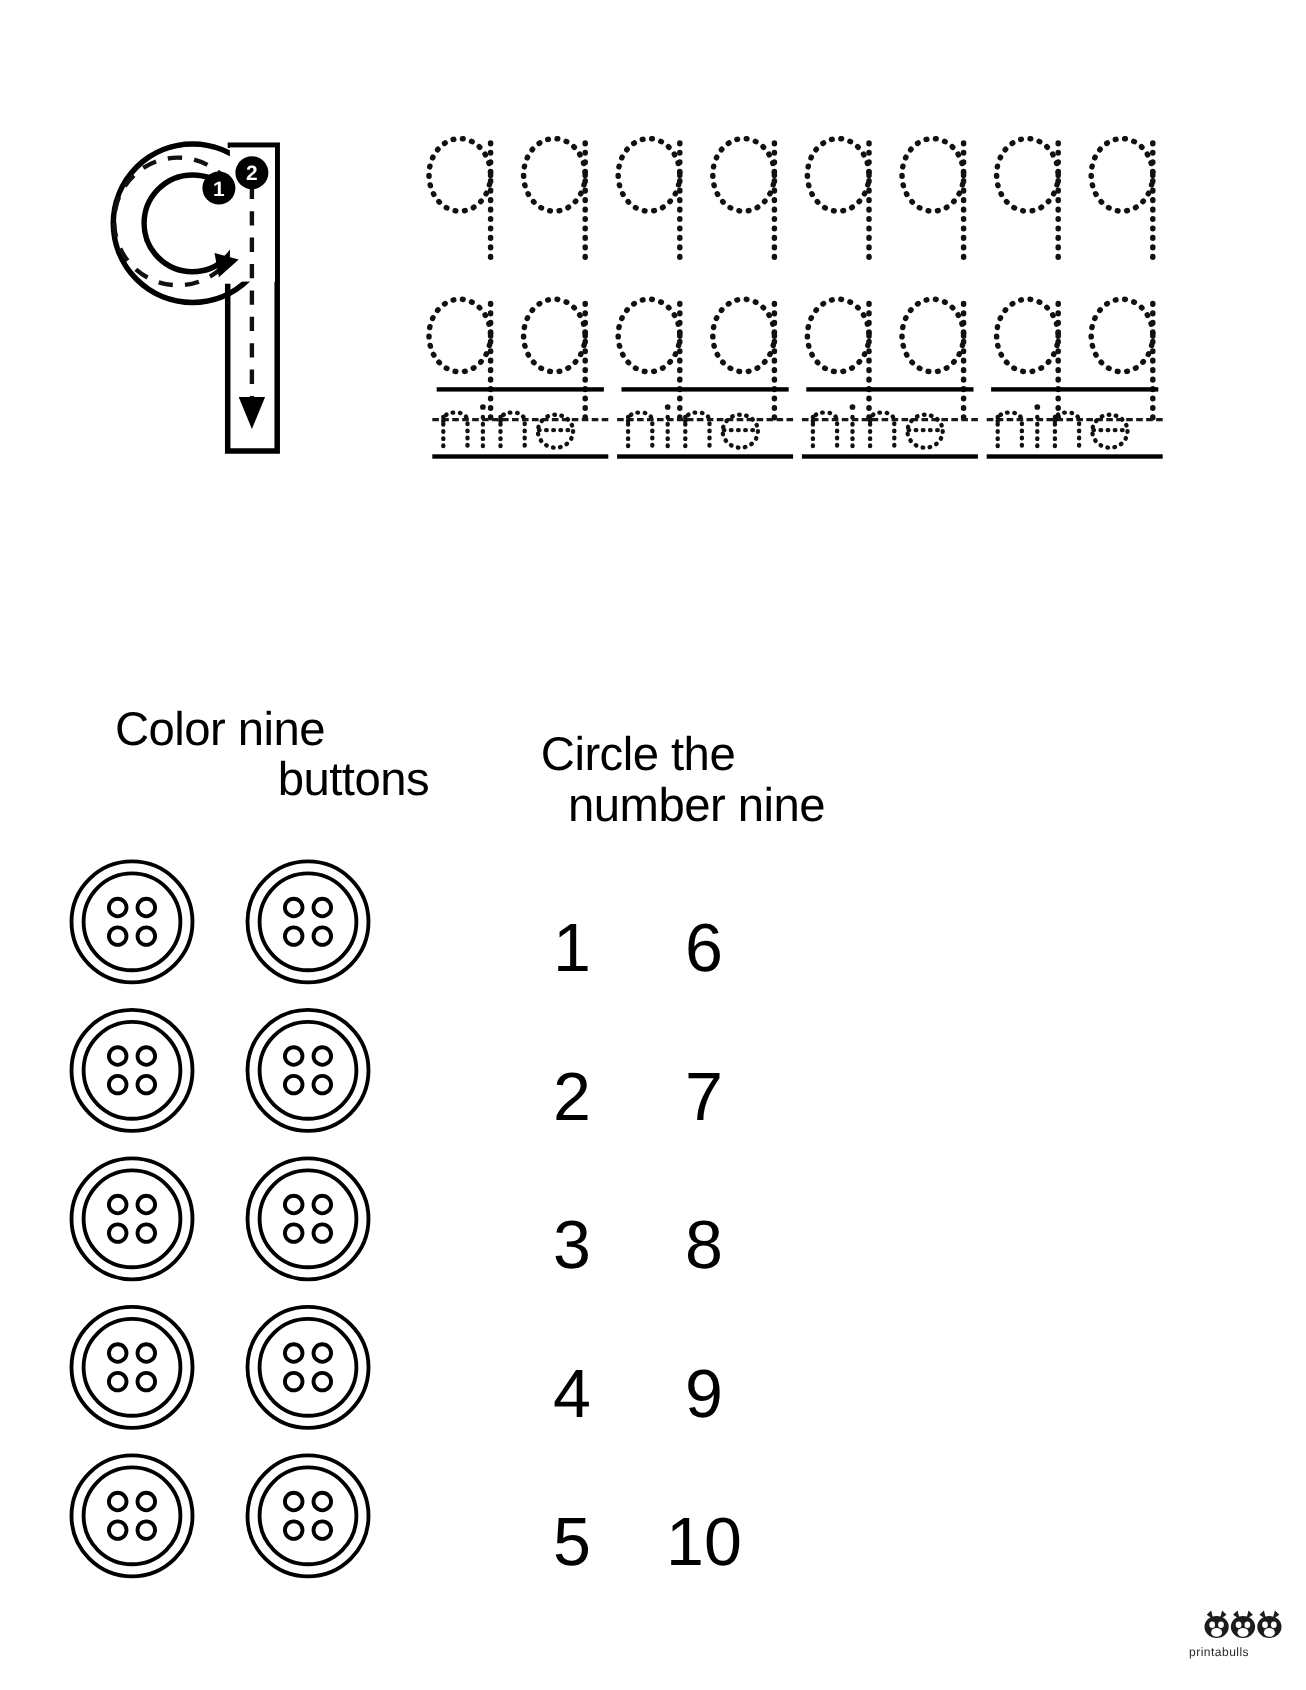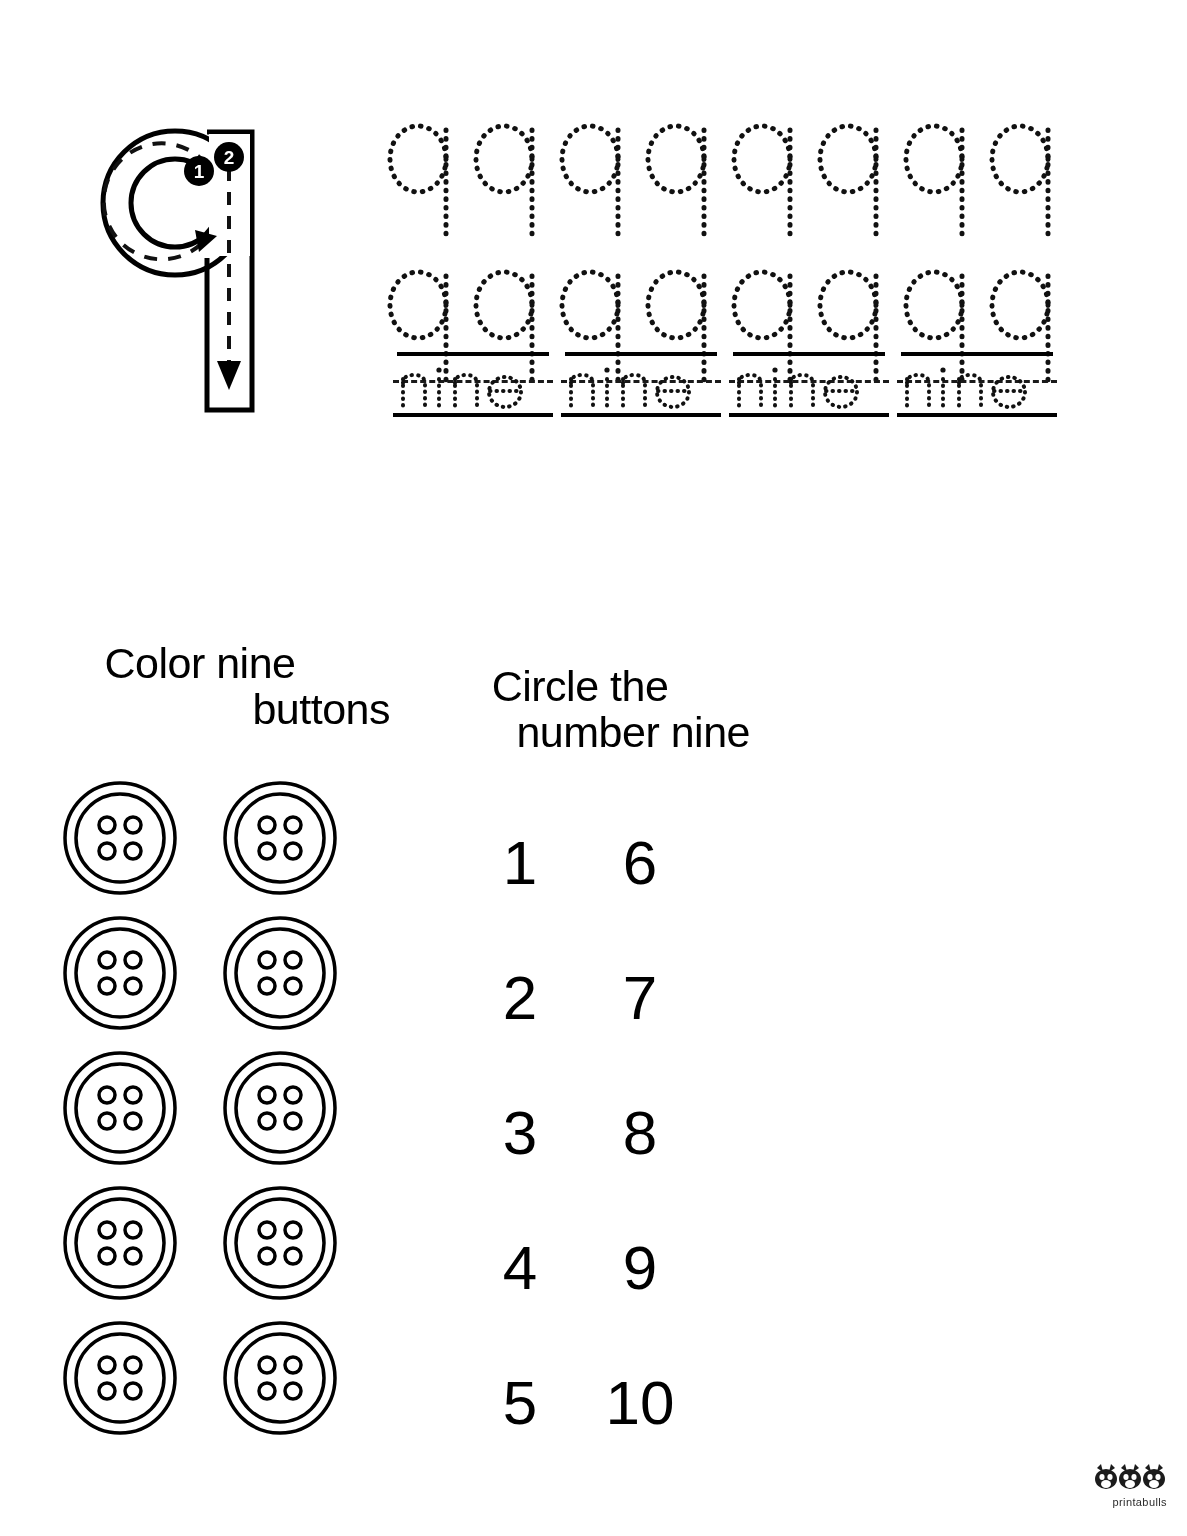--- a/index.html
+++ b/index.html
@@ -157,21 +157,21 @@
     height: 690px;
   }
 
   
   #footer-logo {
     position: absolute;
     right: 20px;
     bottom: 18px;
     width: 86px;
     height: 56px;
-    text-align: right;
+    text-align: left;
   }
   #footer-logo svg { display: block; }
   .logo-text {
     font-size: 11px;
     letter-spacing: 0.4px;
     line-height: 12px;
     font-family: "Liberation Sans", sans-serif;
     color: #2b2b2b;
   }
 </style>

